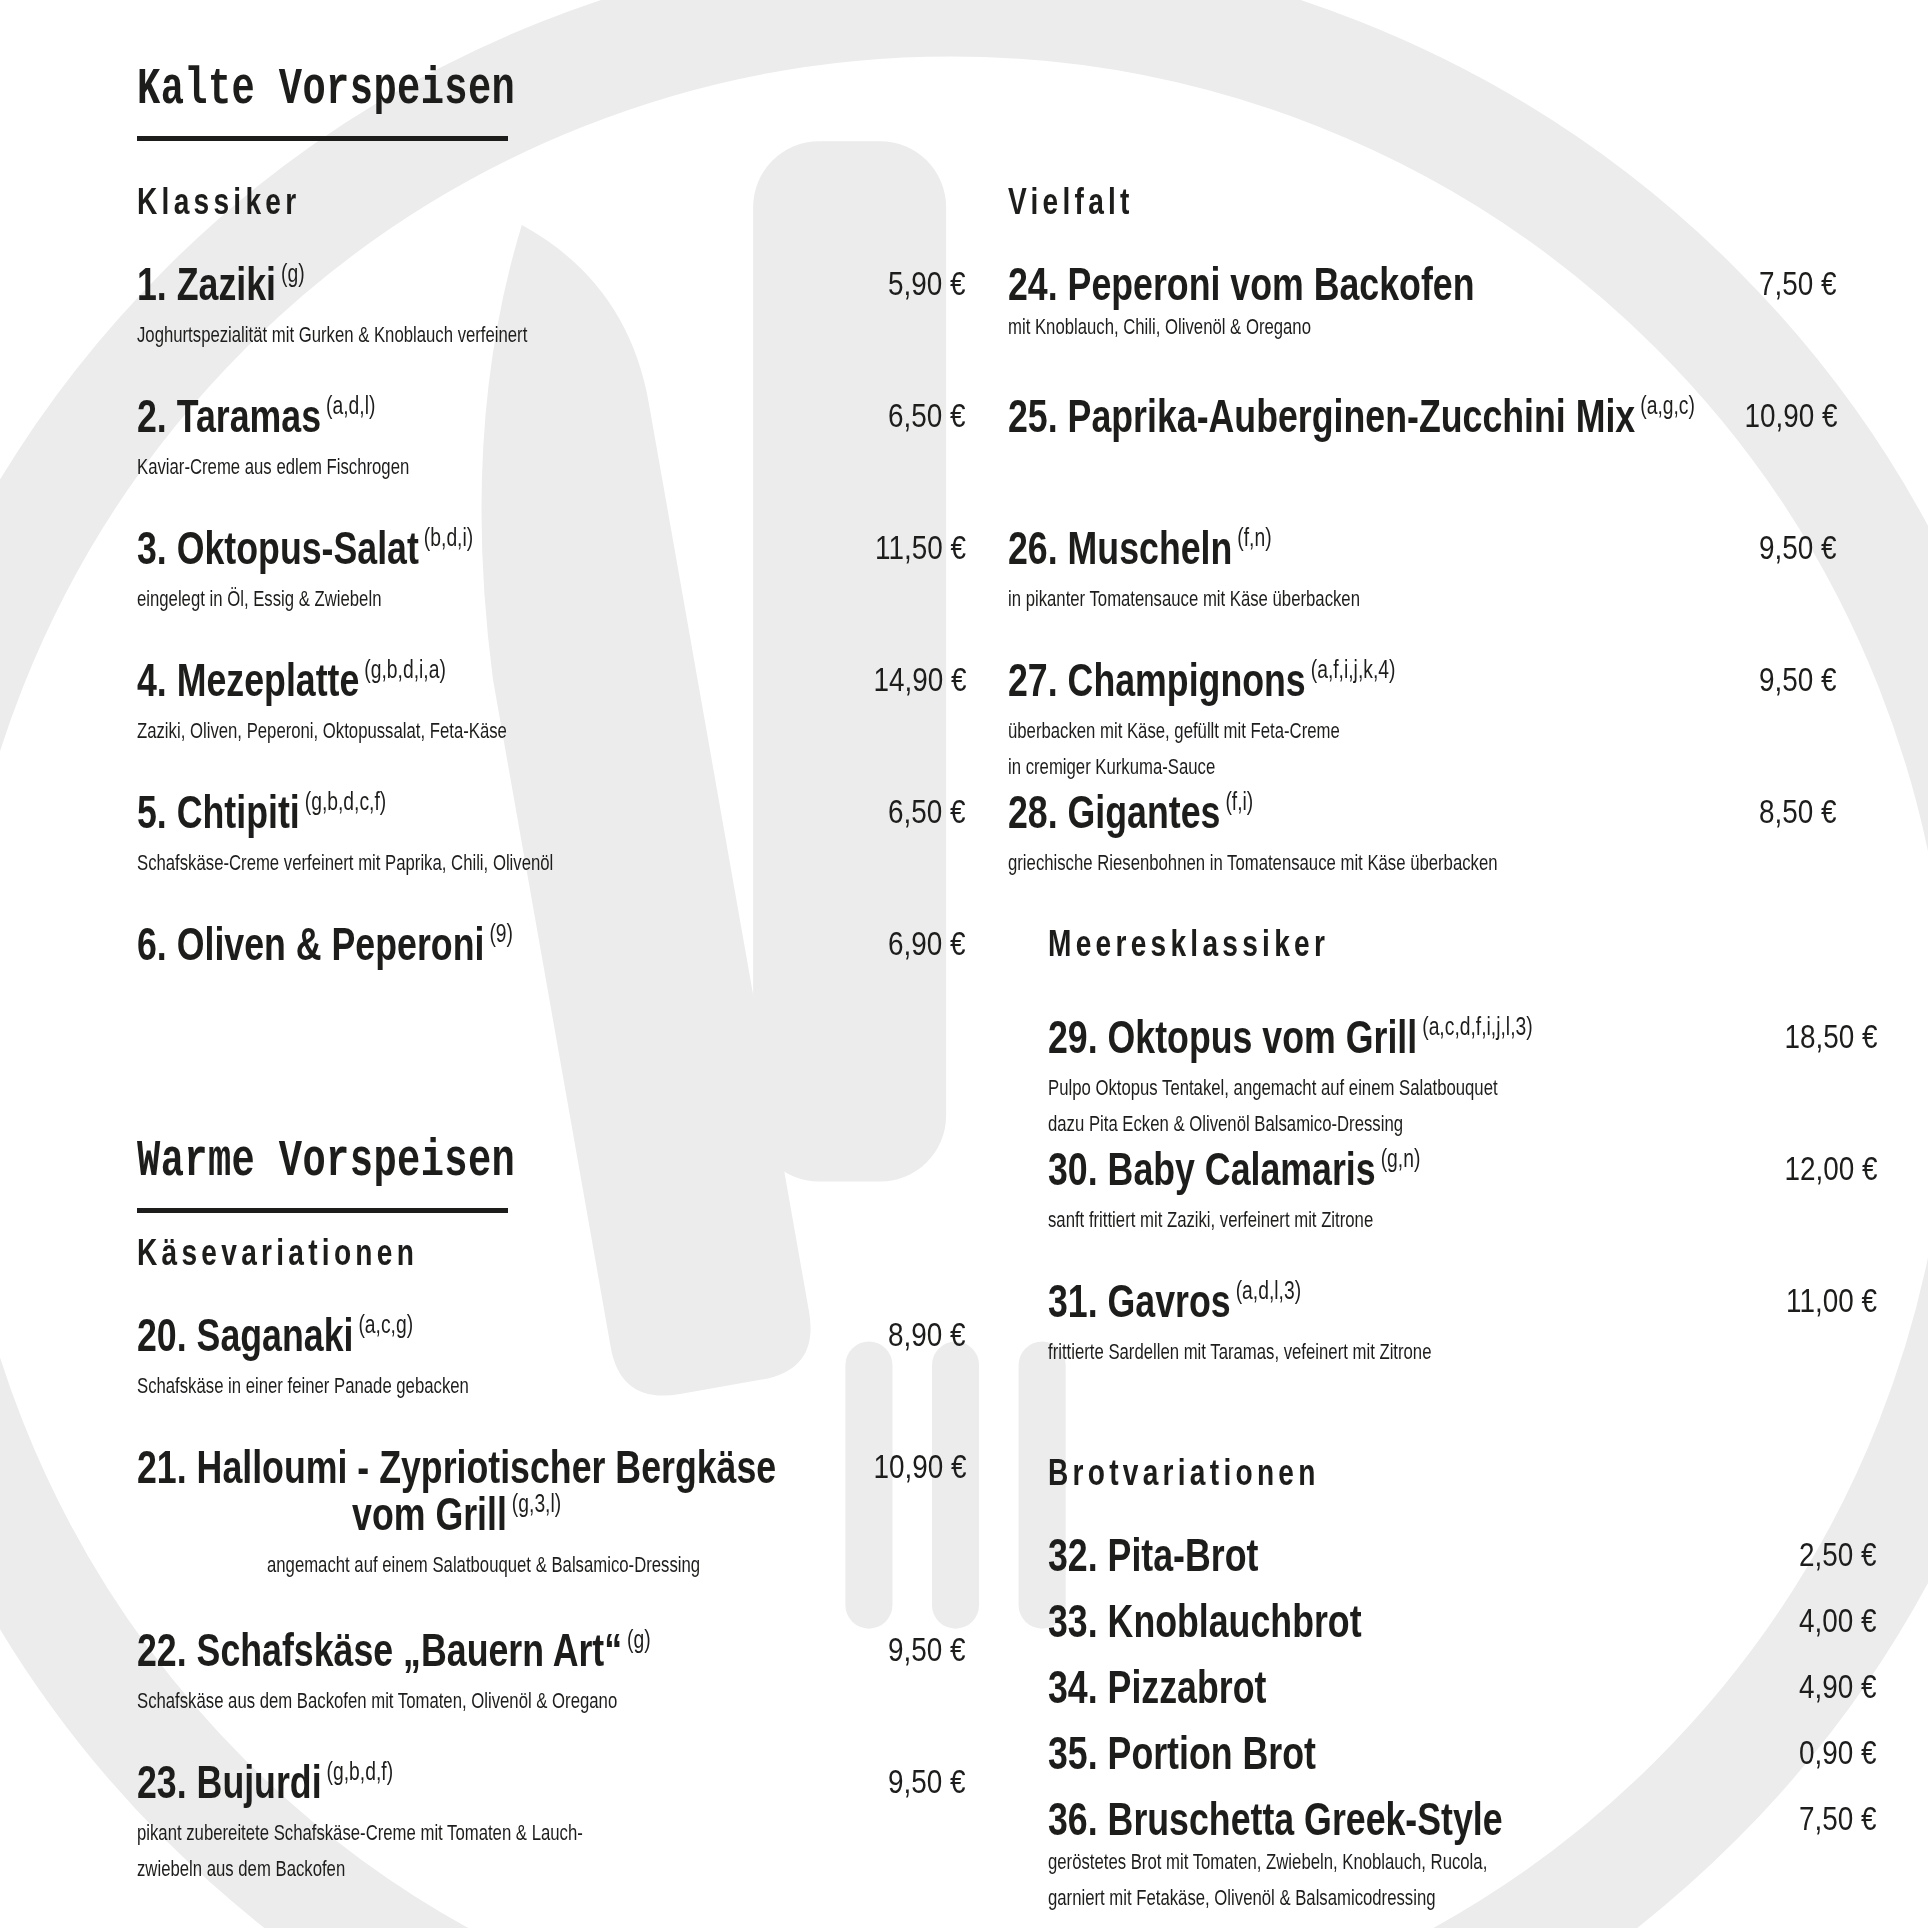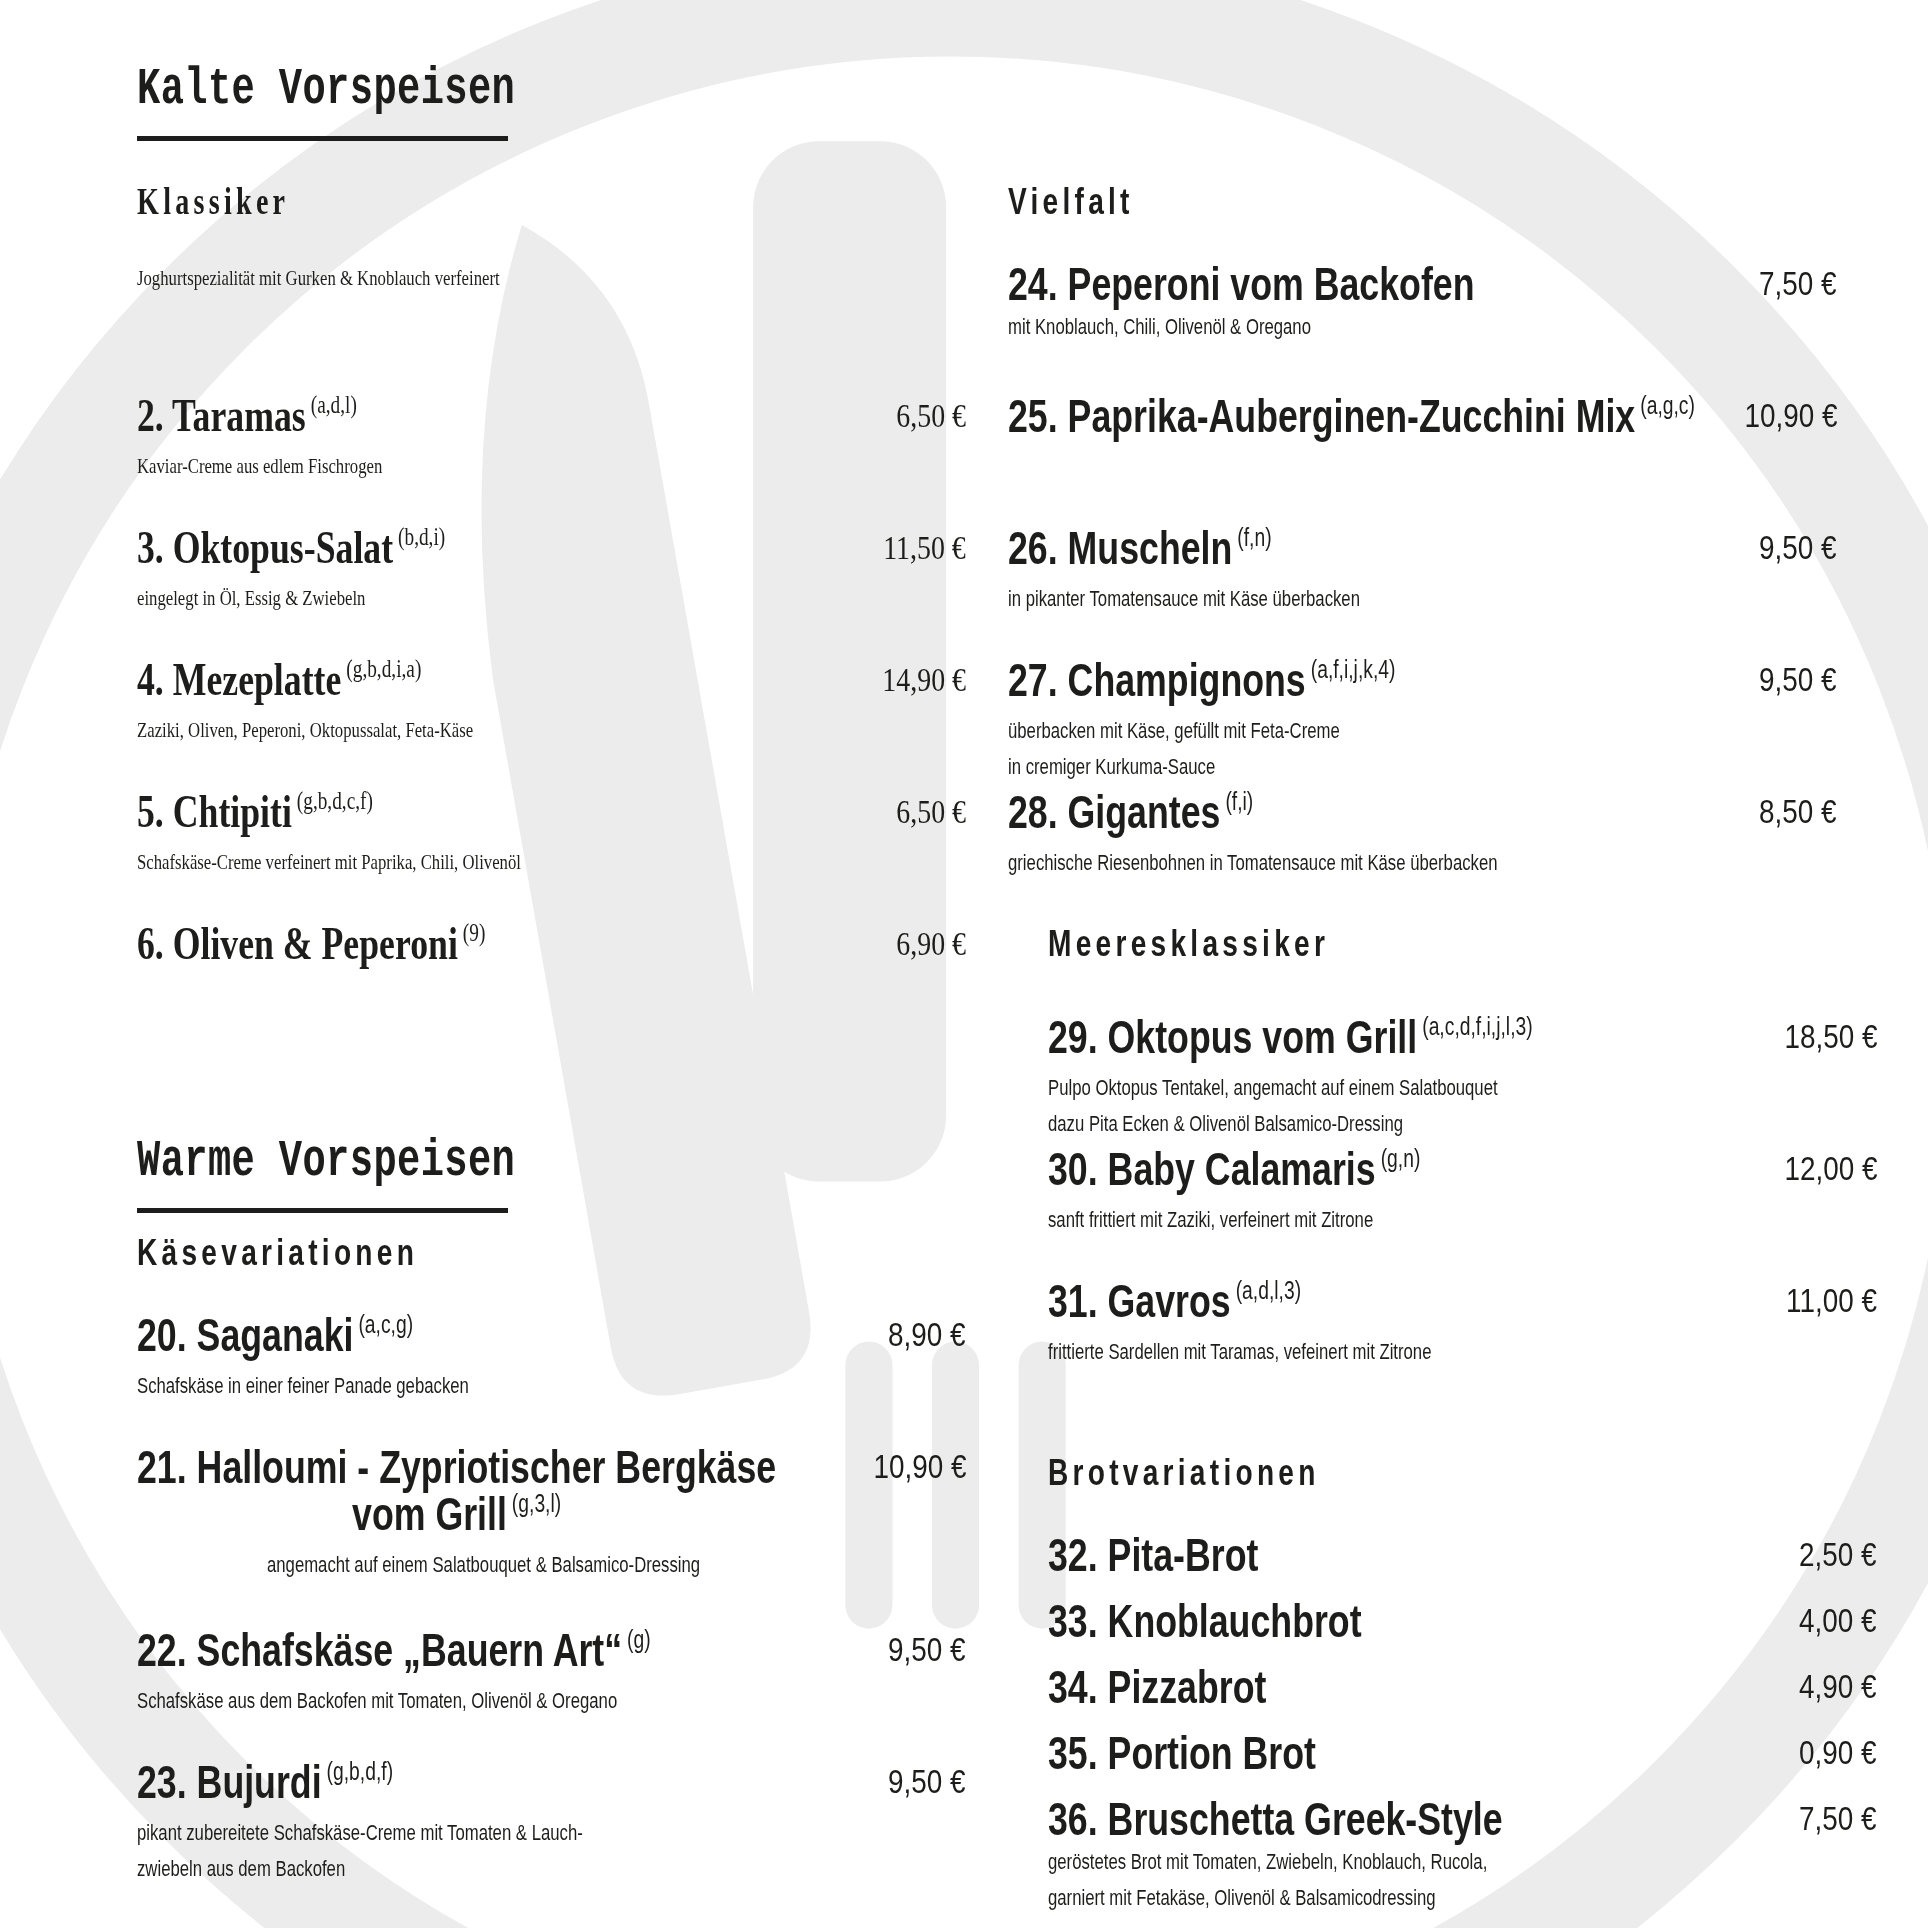--- a/index.html
+++ b/index.html
@@ -62,25 +62,29 @@
     <rect x="990" y="1425" width="50" height="305" rx="25"></rect>
     <rect x="1082" y="1425" width="50" height="305" rx="25"></rect>
   </g>
 </svg>
 
 <div class="layer" style="left:137px;top:62px;">
   <div class="h1"><span class="cond">Kalte Vorspeisen</span></div>
   <div class="rule"></div>
 </div>
 
-<div class="layer menu-section" id="sec-klassiker" style="left:137px;top:181px;font-family:Liberation Serif, serif;">
+<div class="layer menu-section" id="sec-klassiker" style="left:137px;top:181px;">
   <h2><span class="cond">Klassiker</span></h2>
   <div class="items">
 
       <div class="item">
+        <div class="row">
+          <div class="title"><span class="cond"><span>1. Zaziki</span><sup>(g)</sup></span></div>
+          <div class="price">5,90 €</div>
+        </div>
         <div class="desc"><span class="cond">Joghurtspezialität mit Gurken &amp; Knoblauch verfeinert</span></div>
       </div>
 
       <div class="item">
         <div class="row">
           <div class="title"><span class="cond"><span>2. Taramas</span><sup>(a,d,l)</sup></span></div>
           <div class="price">6,50 €</div>
         </div>
         <div class="desc"><span class="cond">Kaviar-Creme aus edlem Fischrogen</span></div>
       </div>

